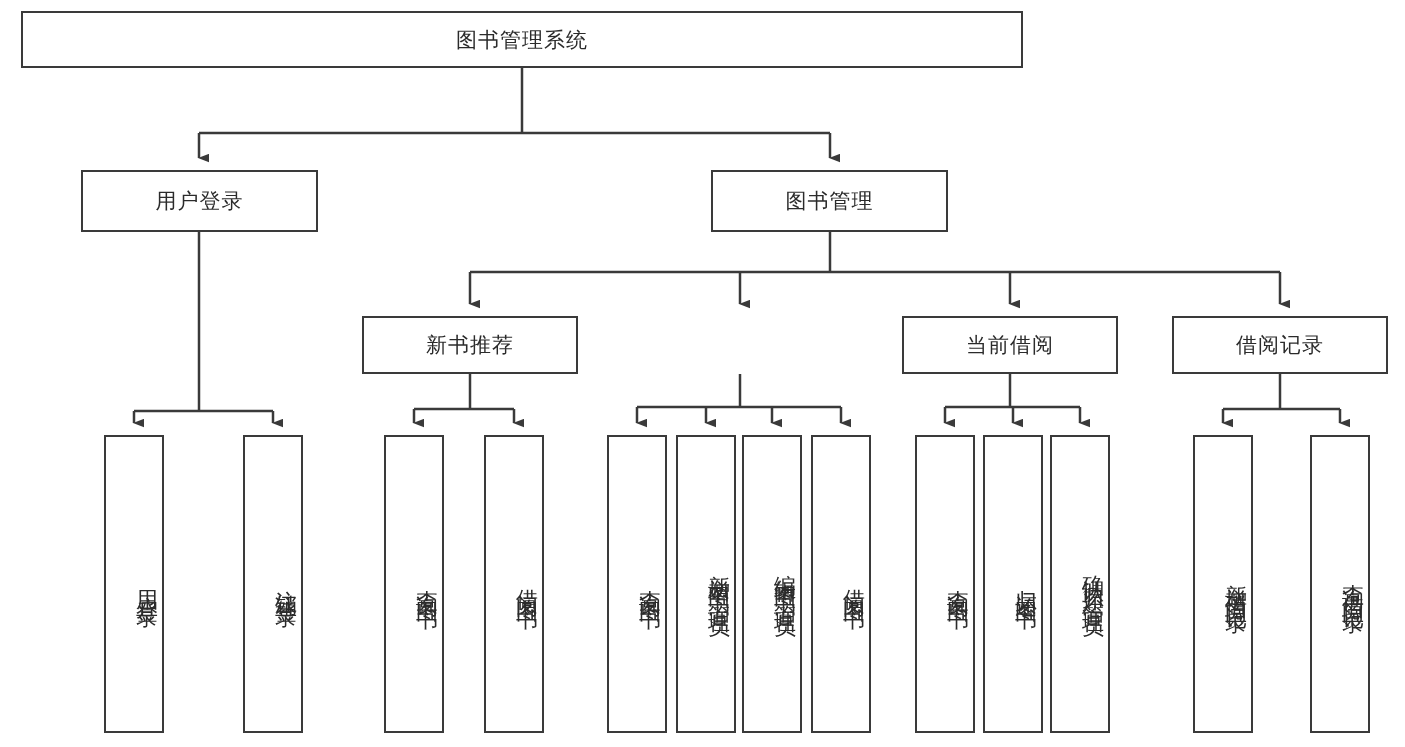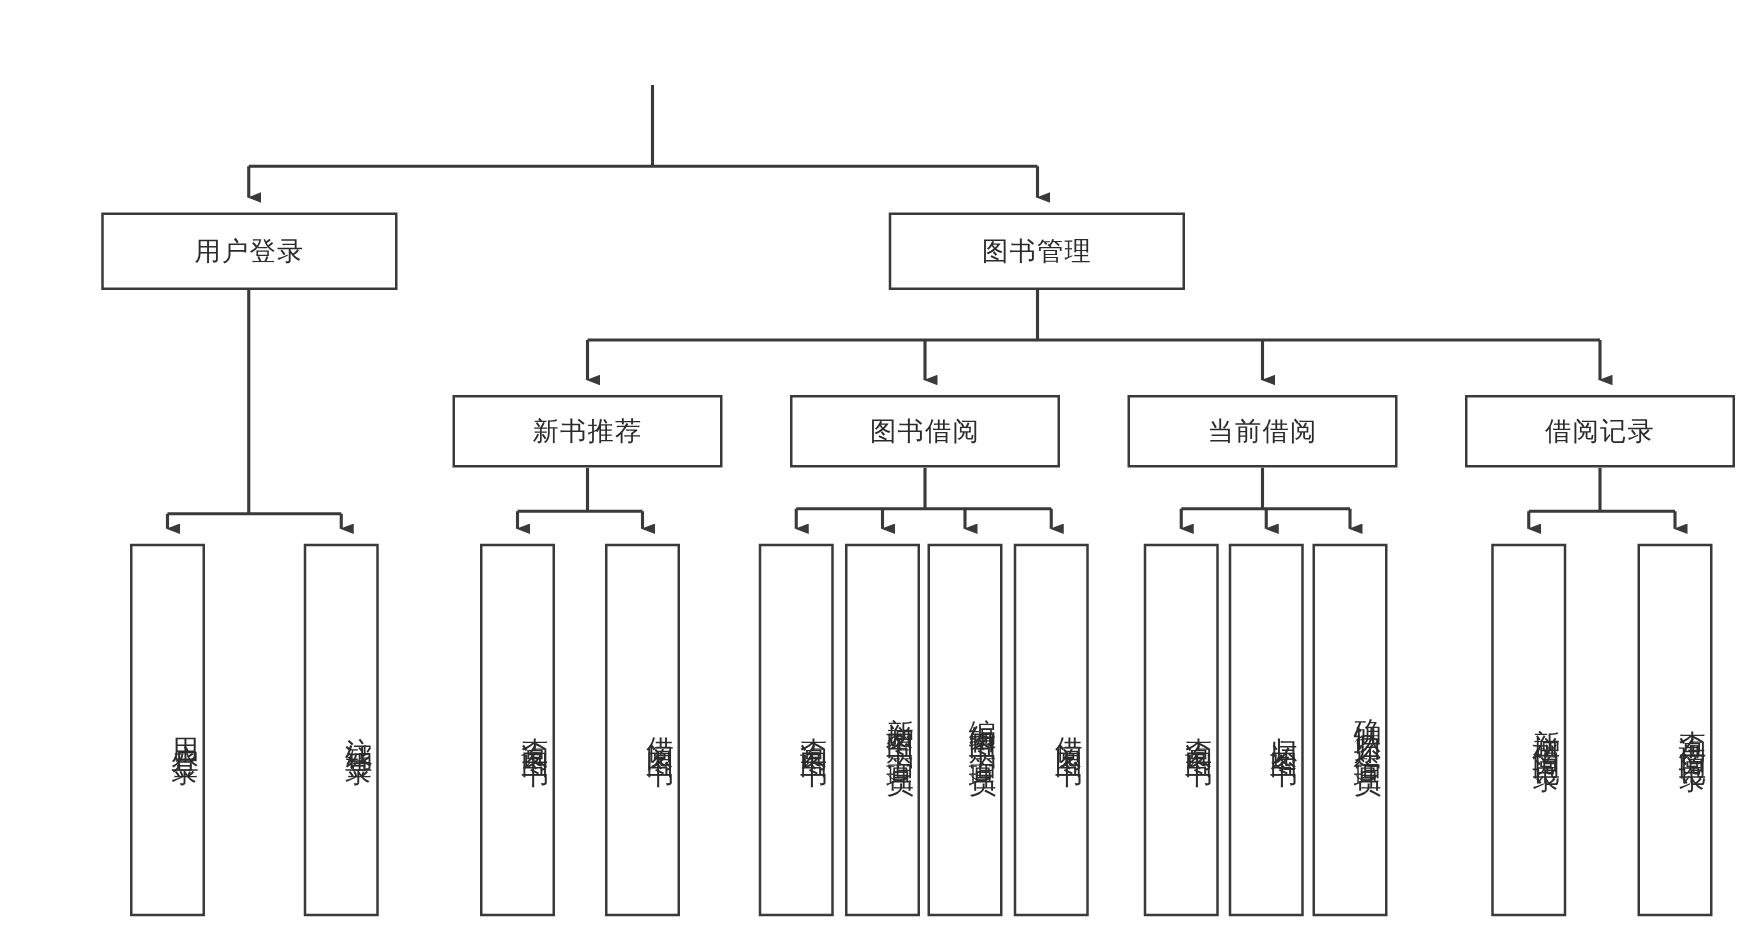--- a/index.html
+++ b/index.html
@@ -65,26 +65,26 @@
       <path d="M1013,407 L1013,423" marker-end="url(#arw)"></path>
       <path d="M1080,407 L1080,423" marker-end="url(#arw)"></path>
 
       <path d="M1280,374 L1280,409"></path>
       <path d="M1223,409 L1340,409"></path>
       <path d="M1223,409 L1223,423" marker-end="url(#arw)"></path>
       <path d="M1340,409 L1340,423" marker-end="url(#arw)"></path>
     </g>
   </svg>
 
+  <div class="node h" style="left:21px;top:11px;width:1002px;height:57px;">图书管理系统</div>
 
   <div class="node h" style="left:81px;top:170px;width:237px;height:62px;">用户登录</div>
   <div class="node h" style="left:362px;top:316px;width:216px;height:58px;">新书推荐</div>
 
   <div class="node h" style="left:711px;top:170px;width:237px;height:62px;">图书管理</div>
-  <div class="node h" style="left:632px;top:316px;width:216px;height:58px;">图书借阅</div>
   <div class="node h" style="left:902px;top:316px;width:216px;height:58px;">当前借阅</div>
   <div class="node h" style="left:1172px;top:316px;width:216px;height:58px;">借阅记录</div>
 
   <div class="node v" style="left:104px;top:435px;width:60px;height:298px;">用户登录</div>
   <div class="node v" style="left:243px;top:435px;width:60px;height:298px;">注销登录</div>
 
   <div class="node v" style="left:384px;top:435px;width:60px;height:298px;">查询图书</div>
   <div class="node v" style="left:484px;top:435px;width:60px;height:298px;">借阅图书</div>
 
   <div class="node v" style="left:607px;top:435px;width:60px;height:298px;">查询图书</div>

